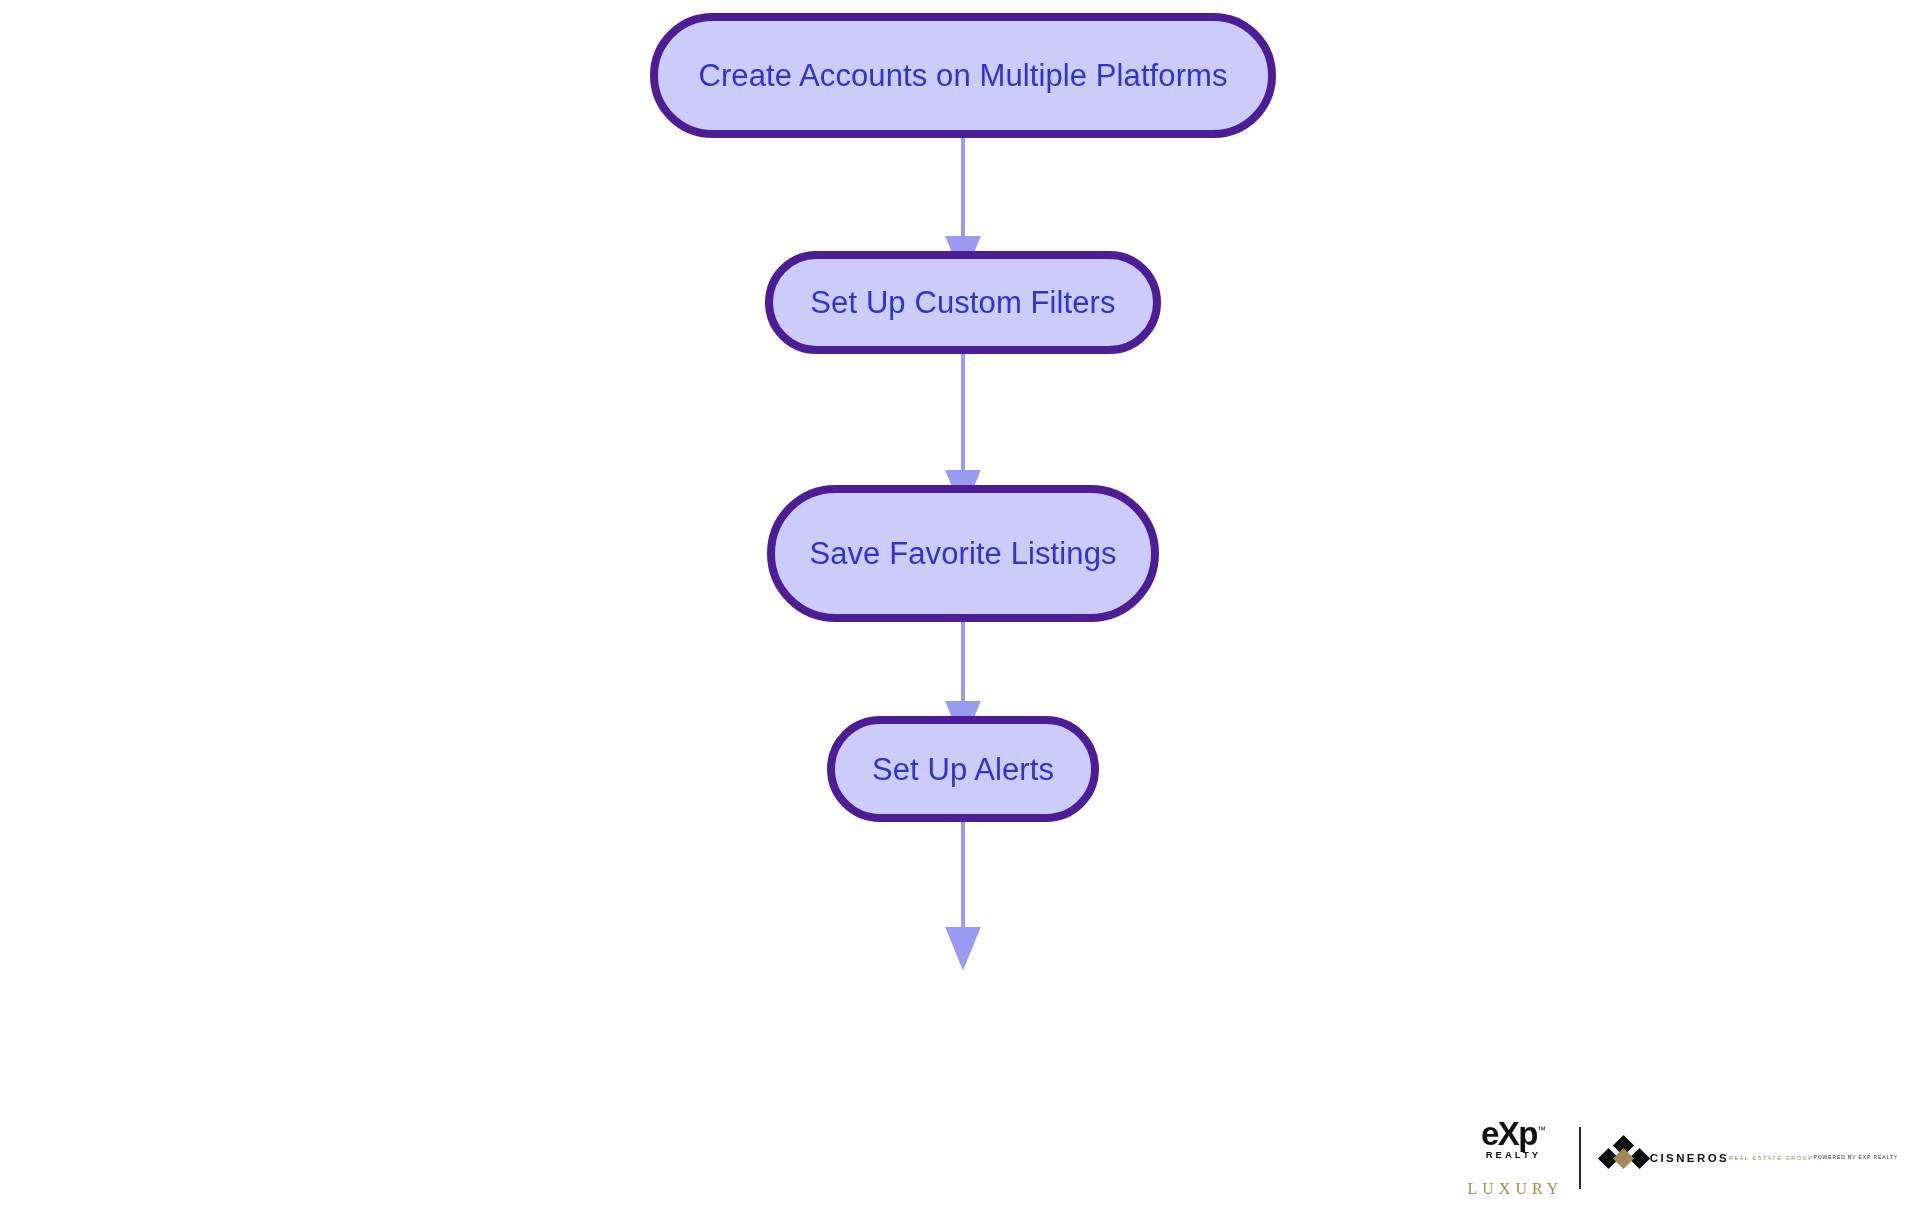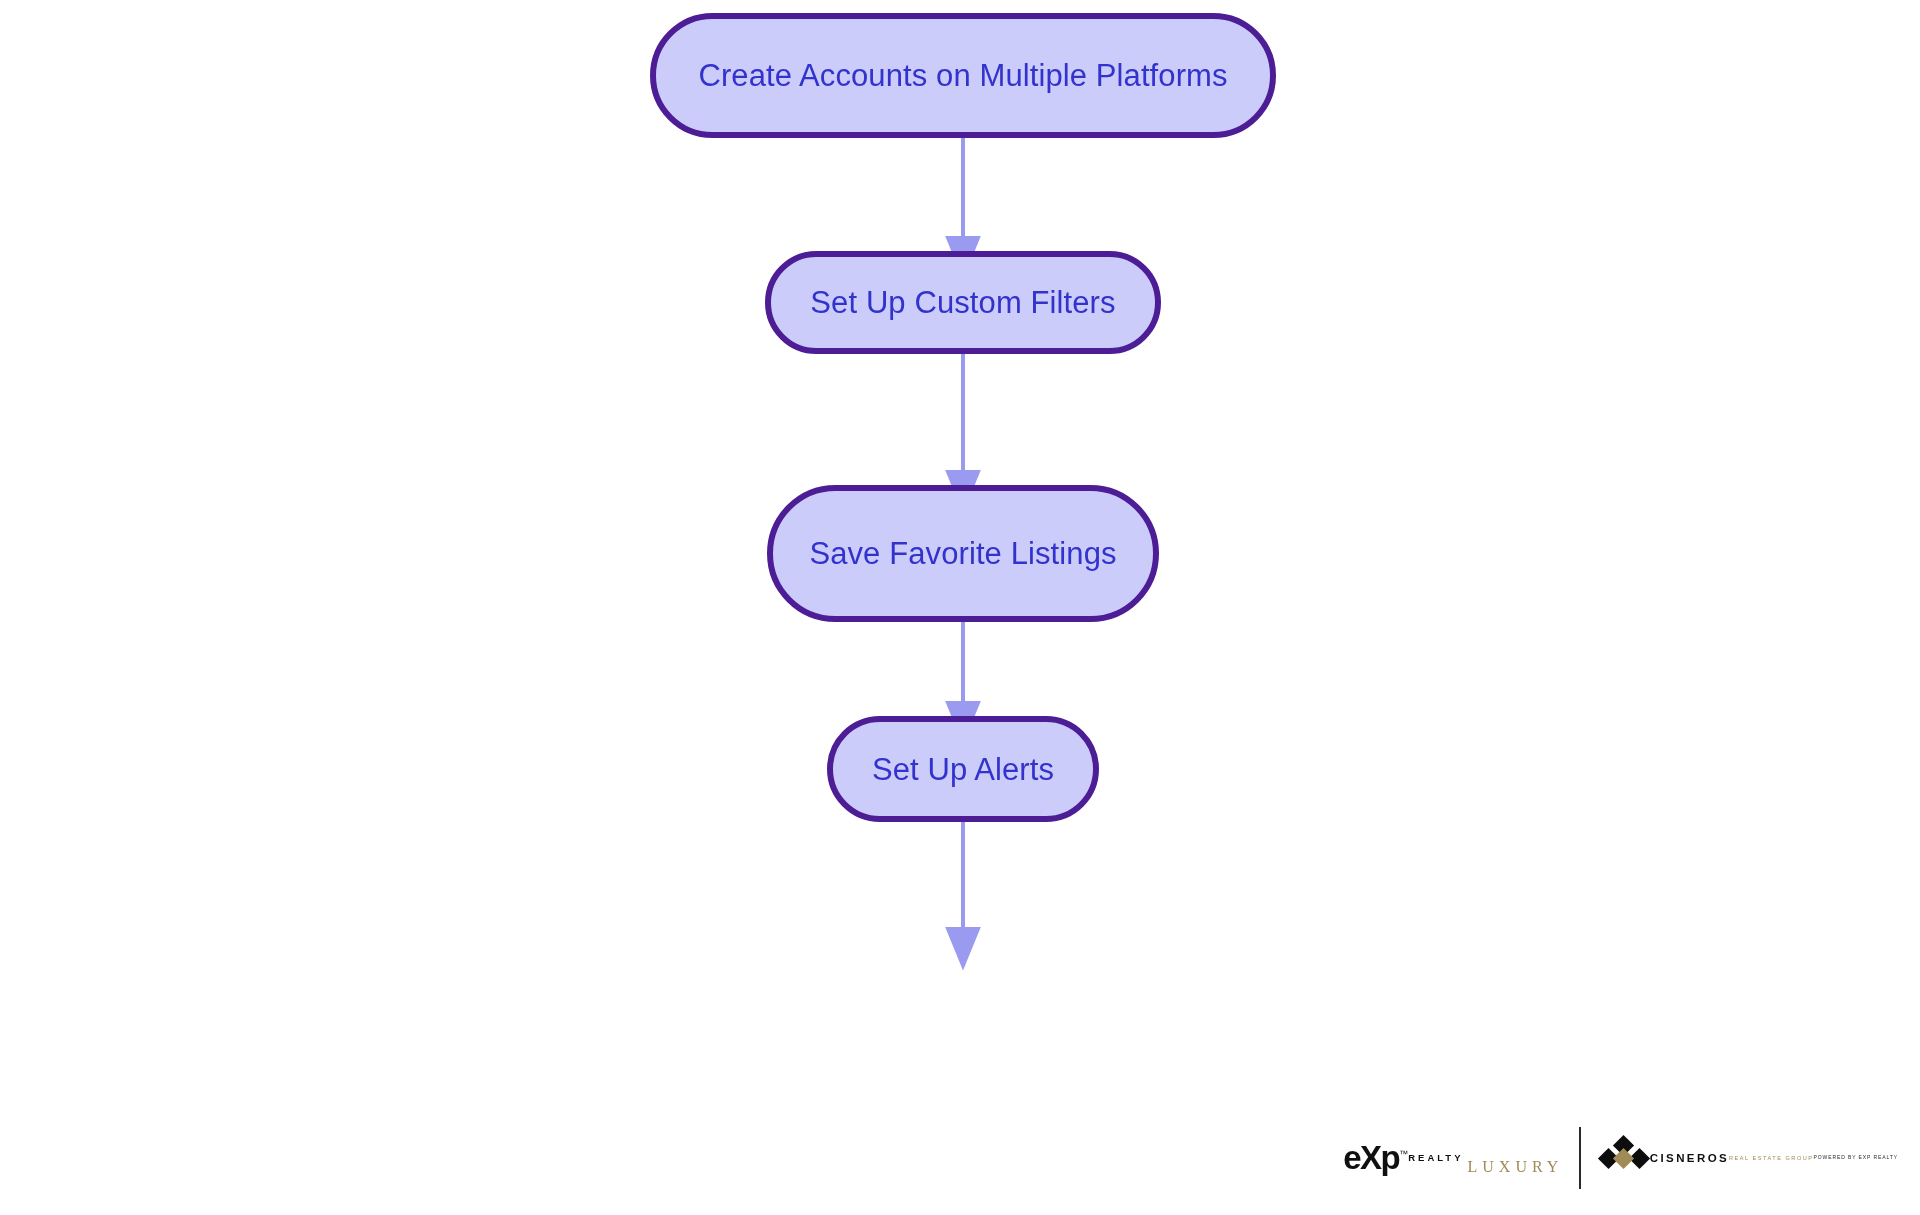--- a/index.html
+++ b/index.html
@@ -30,21 +30,21 @@
     top: 0;
     width: 1920px;
     height: 1215px;
     display: block;
   }
 
   .node {
     position: absolute;
     box-sizing: border-box;
     background: #ccccfa;
-    border: 6px solid #4c1d95;
+    border: 8px solid #4c1d95;
     border-radius: 999px;
     display: flex;
     align-items: center;
     justify-content: center;
     color: #3232cd;
     font-family: "Liberation Sans", sans-serif;
     font-size: 31px;
     font-weight: 400;
     letter-spacing: 0.1px;
     white-space: nowrap;
@@ -60,21 +60,21 @@
   #brand-lockup {
     position: absolute;
     right: 22px;
     bottom: 18px;
     display: flex;
     align-items: center;
     height: 78px;
   }
   .brand-exp {
     display: flex;
-    flex-direction: row;
+    flex-direction: column;
     align-items: center;
     justify-content: center;
     padding-right: 16px;
   }
   .exp-word {
     font-family: "Liberation Sans", sans-serif;
     font-size: 33px;
     font-weight: 700;
     color: #101010;
     letter-spacing: -1.5px;

